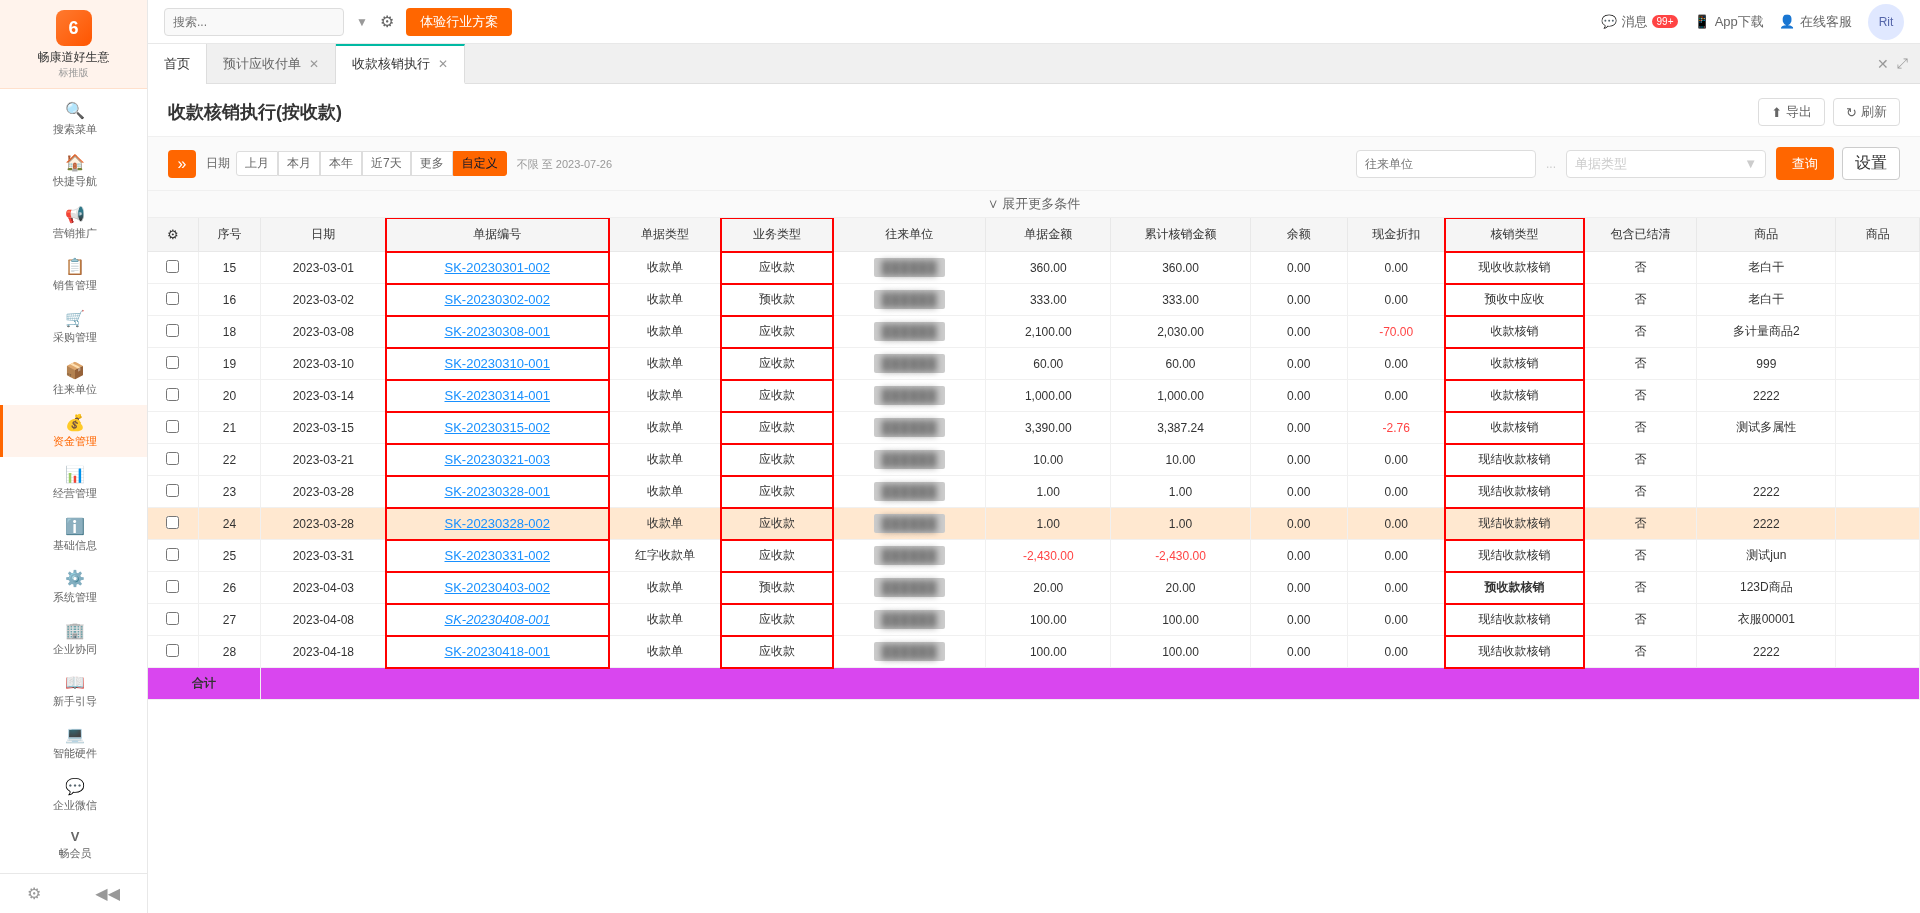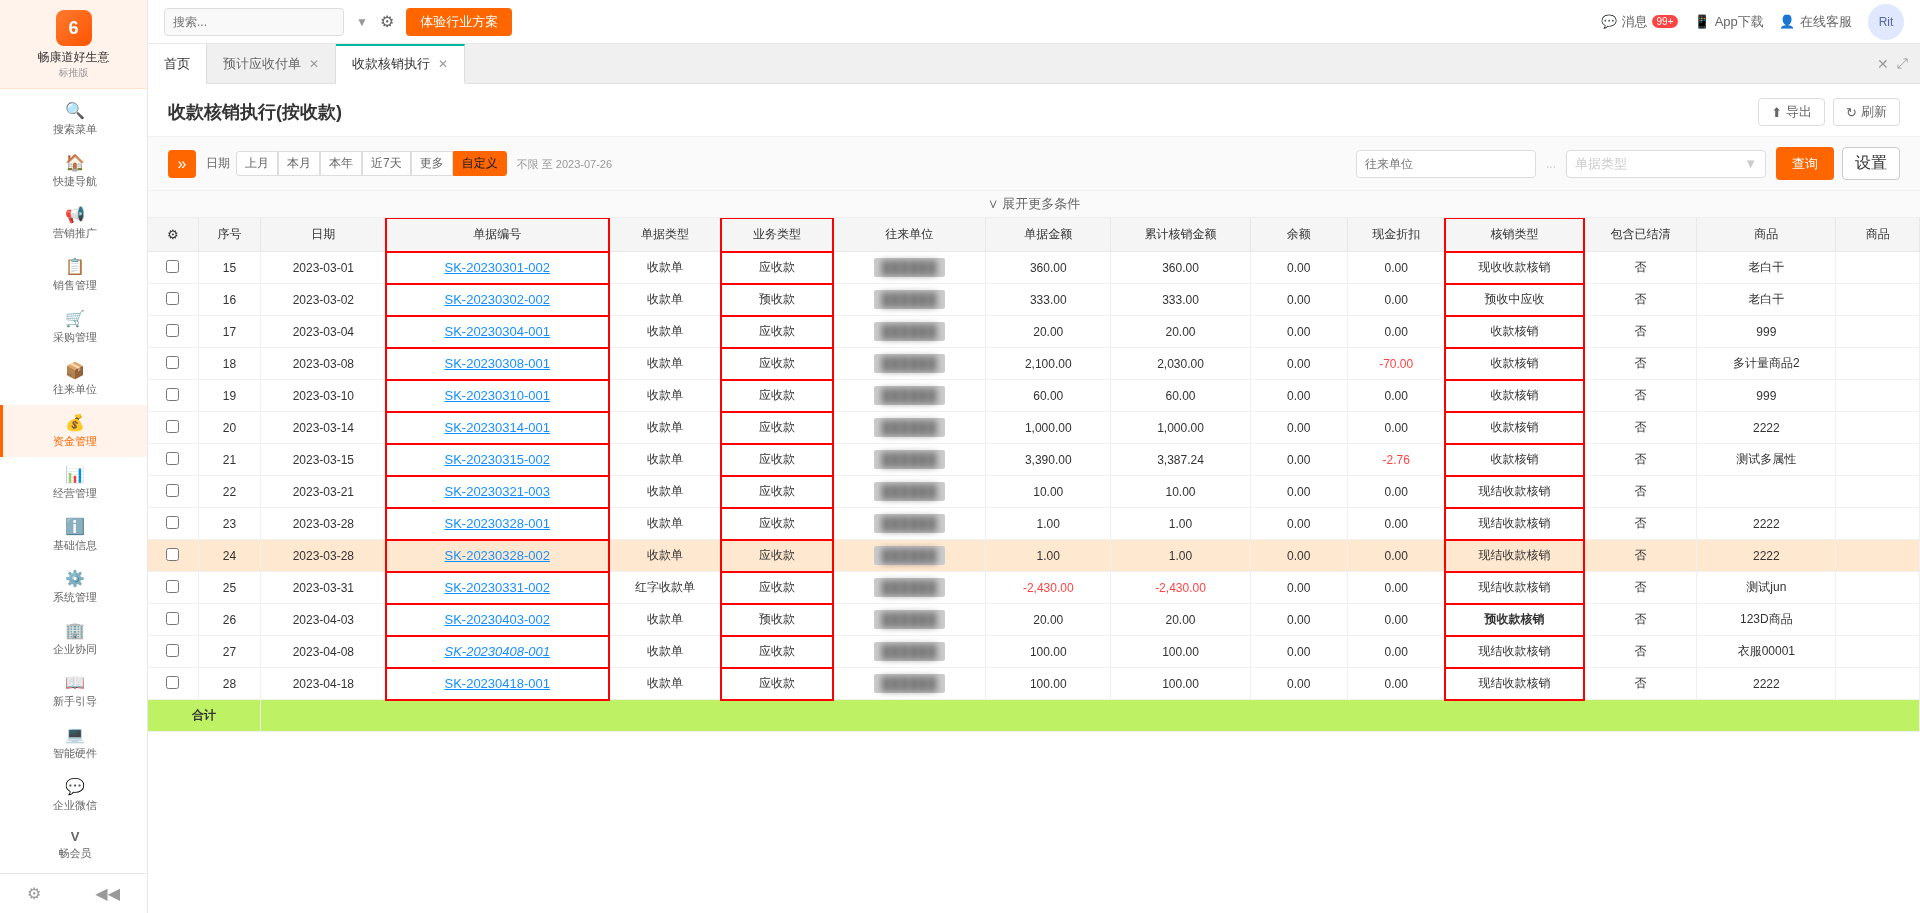--- a/index.html
+++ b/index.html
@@ -169,21 +169,21 @@
       padding: 7px 10px; text-align: center;
       border-bottom: 1px solid #f0f0f0;
       border-right: 1px solid #f0f0f0;
       font-size: 12px; color: #333;
       white-space: nowrap;
     }
     tr.highlighted { background: #ffe8d0; }
     .link { color: #1890ff; text-decoration: underline; cursor: pointer; }
     .red-text { color: #ff4444; }
     .blurred { color: transparent; text-shadow: 0 0 6px rgba(0,0,0,0.4); user-select: none; }
-    .footer-row { background: #bef264; font-weight: bold; }
+    .footer-row { background: #d946ef; font-weight: bold; }
 
     
     .table-container::-webkit-scrollbar { height: 8px; }
     .table-container::-webkit-scrollbar-track { background: #f0f0f0; }
     .table-container::-webkit-scrollbar-thumb { background: #ccc; border-radius: 4px; }
   </style>
 </head>
 <body>
 
 <div class="sidebar">
@@ -407,37 +407,20 @@
       <td class="">333.00</td>
       <td>0.00</td>
       <td class="">0.00</td>
       <td style="outline:2px solid red;outline-offset:-1px;">预收中应收</td>
       <td>否</td>
       <td>老白干</td>
       <td></td>
     </tr>
             <tr>
       <td><input type="checkbox" style=""></td>
-      <td>17</td>
-      <td>2023-03-04</td>
-      <td style="outline:2px solid red;outline-offset:-1px;"><span class="link">SK-20230304-001</span></td>
-      <td>收款单</td>
-      <td style="outline:2px solid red;outline-offset:-1px;">应收款</td>
-      <td><span class="blurred" style="background:#ccc;color:transparent;border-radius:2px;padding:2px 8px;">██████</span></td>
-      <td class="">20.00</td>
-      <td class="">20.00</td>
-      <td>0.00</td>
-      <td class="">0.00</td>
-      <td style="outline:2px solid red;outline-offset:-1px;">收款核销</td>
-      <td>否</td>
-      <td>999</td>
-      <td></td>
-    </tr>
-            <tr>
-      <td><input type="checkbox" style=""></td>
       <td>18</td>
       <td>2023-03-08</td>
       <td style="outline:2px solid red;outline-offset:-1px;"><span class="link">SK-20230308-001</span></td>
       <td>收款单</td>
       <td style="outline:2px solid red;outline-offset:-1px;">应收款</td>
       <td><span class="blurred" style="background:#ccc;color:transparent;border-radius:2px;padding:2px 8px;">██████</span></td>
       <td class="">2,100.00</td>
       <td class="">2,030.00</td>
       <td>0.00</td>
       <td class="red-text">-70.00</td>

